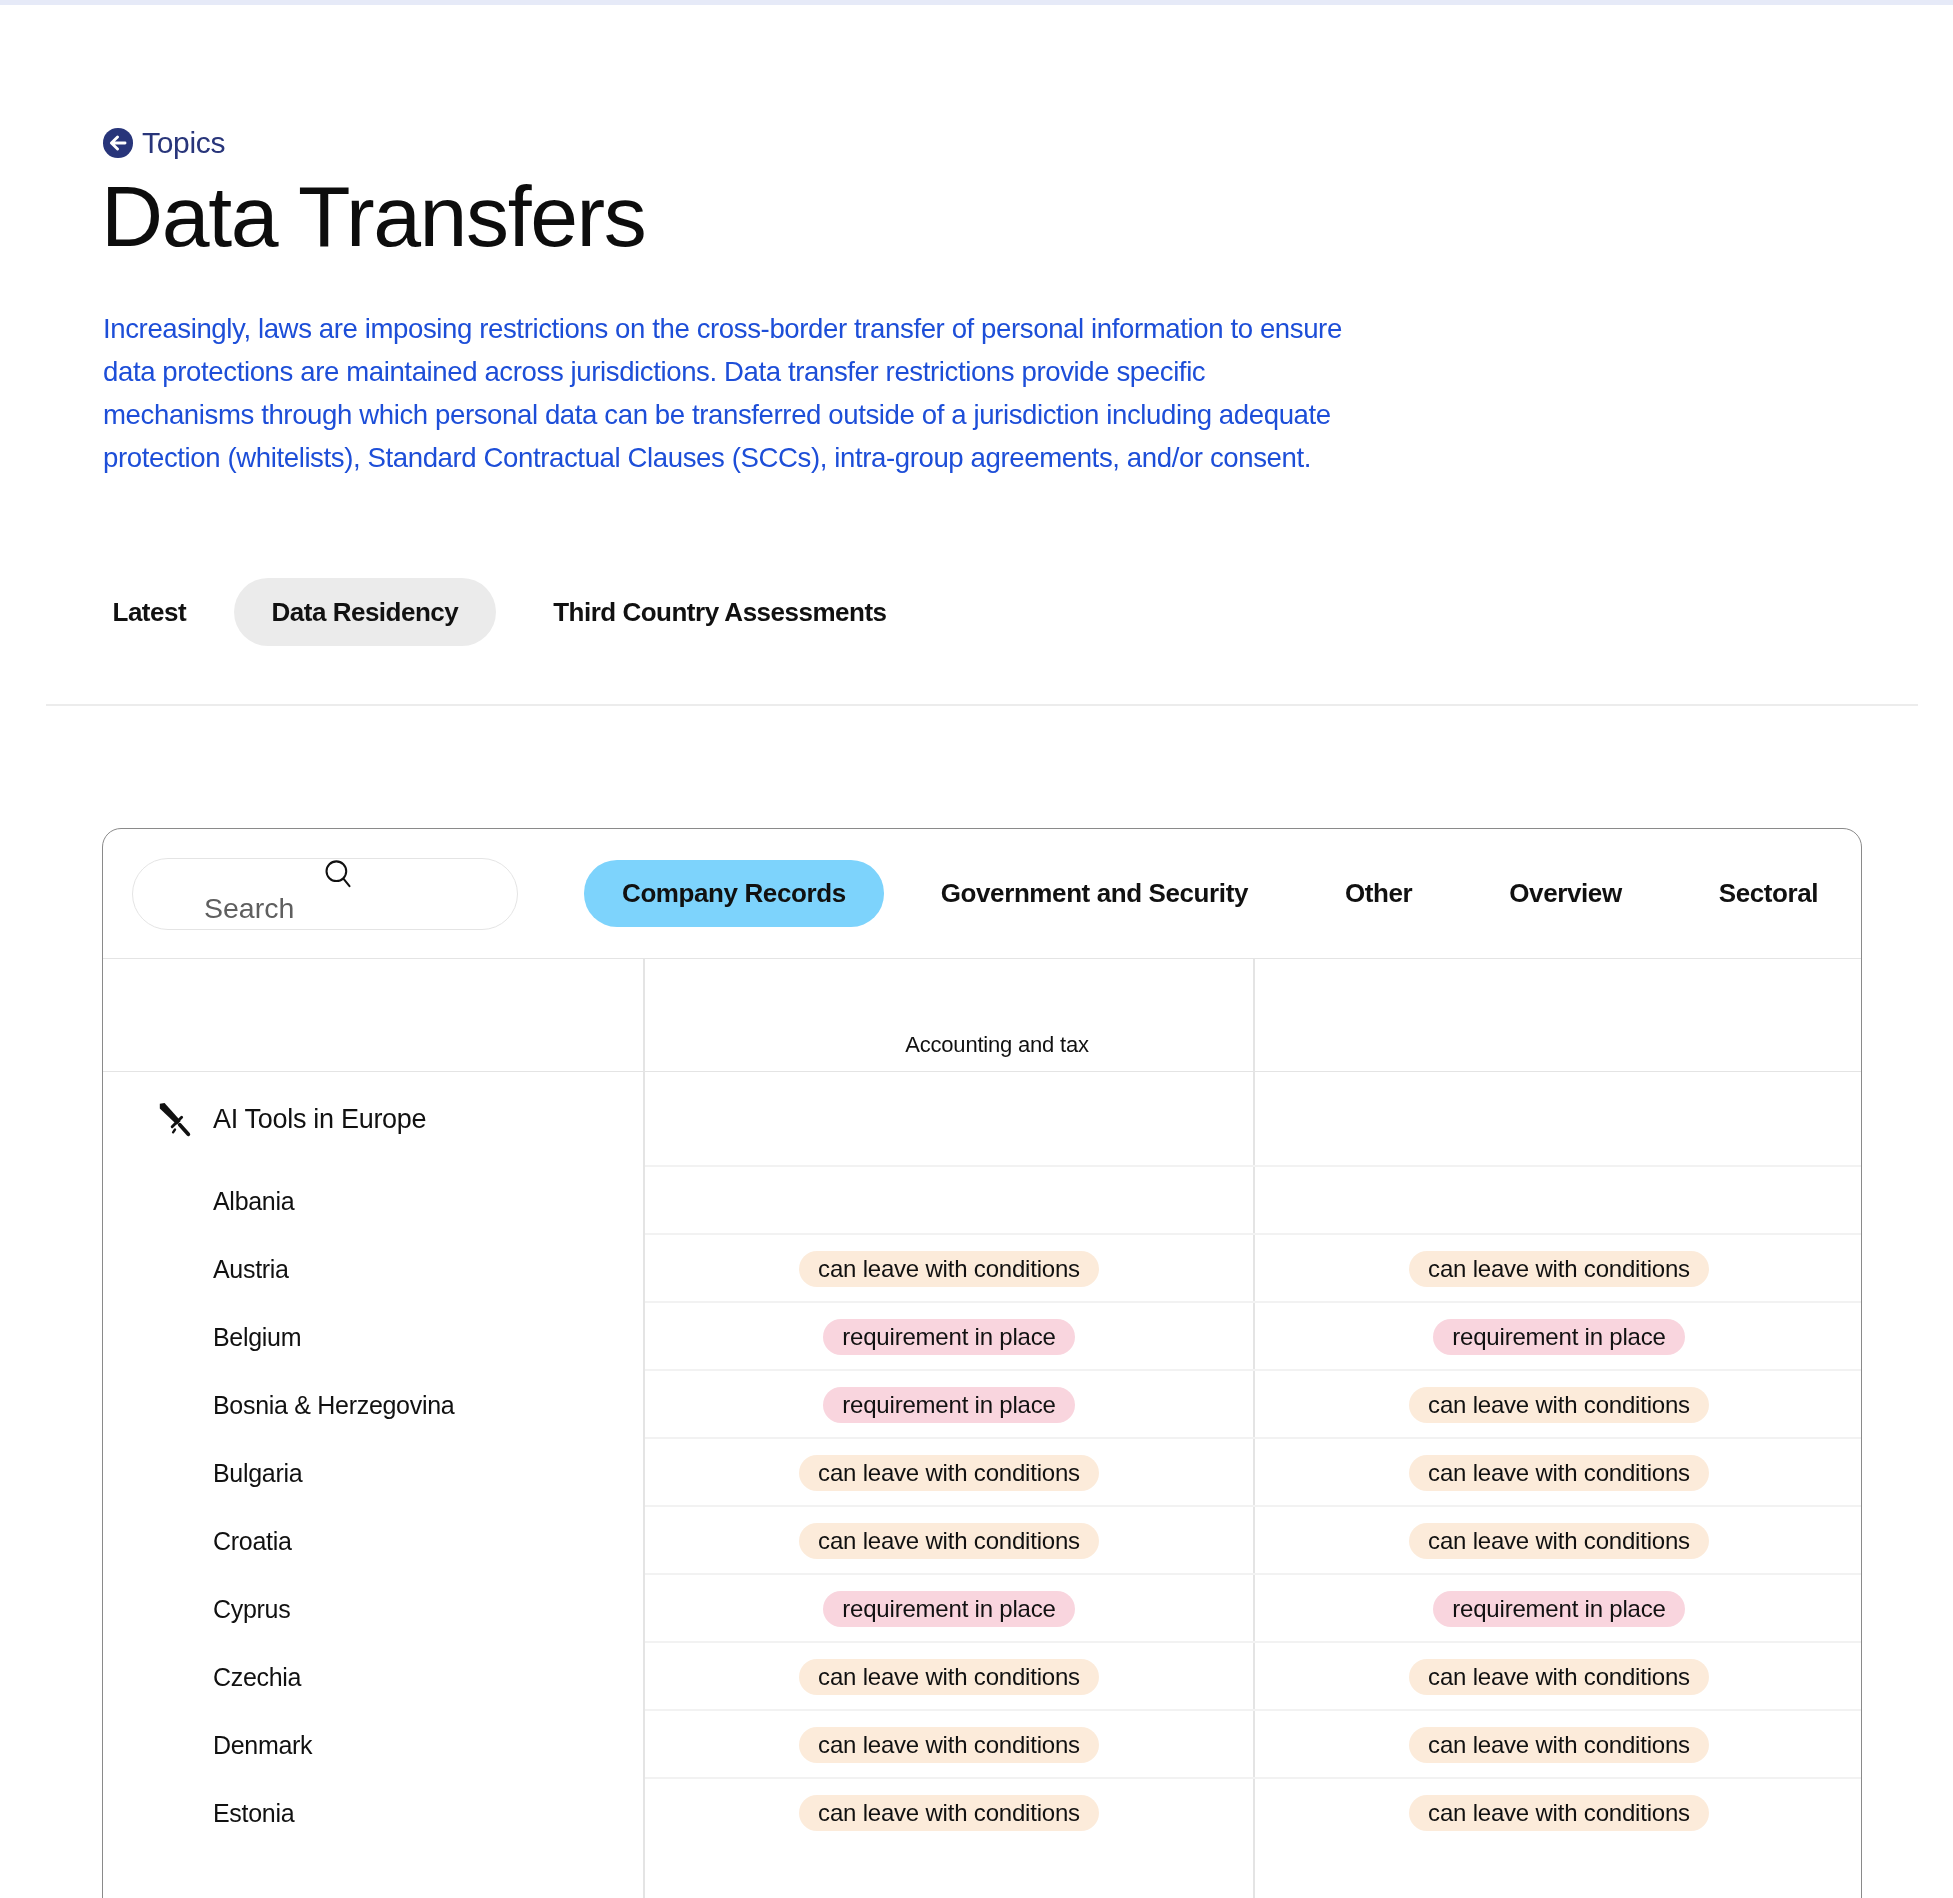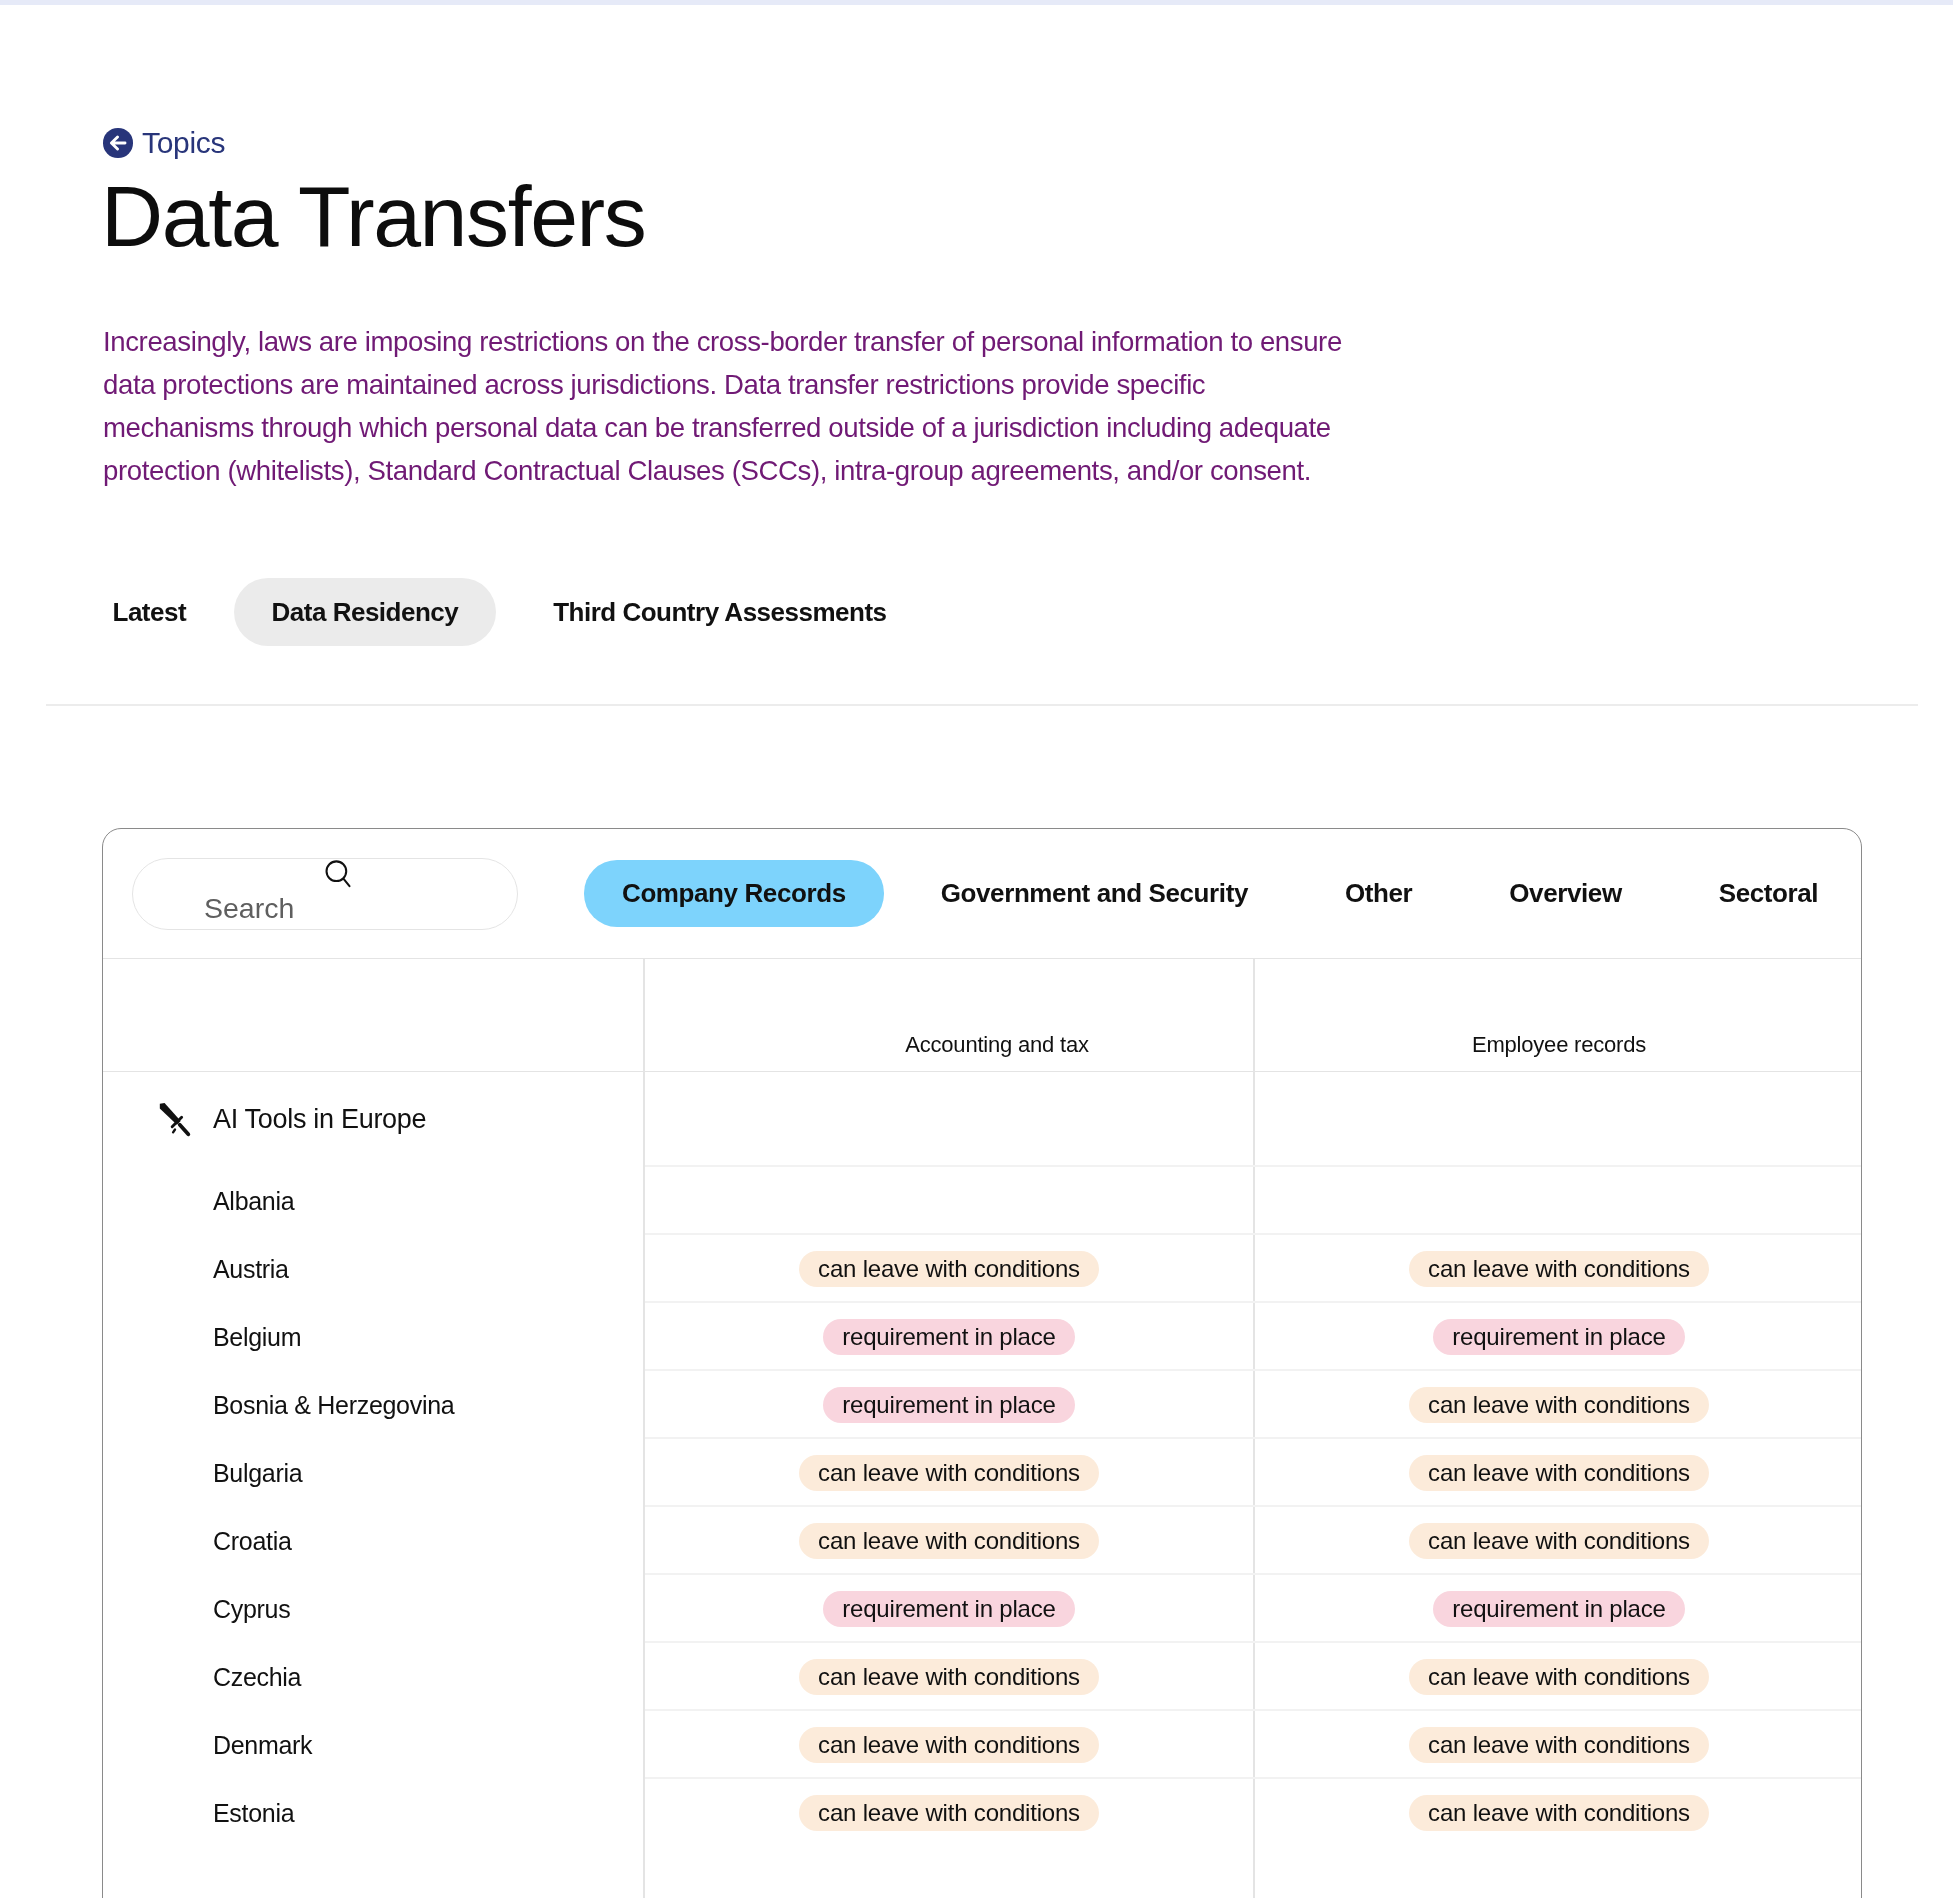--- a/index.html
+++ b/index.html
@@ -7,21 +7,21 @@
   body { font-family: "Liberation Sans", "DejaVu Sans", sans-serif; color: #111111; position: relative; }
 
   .top-strip { position: absolute; left: 0; top: 0; width: 1954px; height: 4.8px; background: #E6EAF8; }
 
   .back-link { position: absolute; left: 103px; top: 126px; display: flex; align-items: center; gap: 9.5px; color: #28357A; text-decoration: none; cursor: pointer; }
   .back-link .circle { width: 29.5px; height: 29.5px; border-radius: 50%; background: #28357A; display: flex; align-items: center; justify-content: center; }
   .back-link .label { font-size: 30px; letter-spacing: -0.3px; }
 
   .page-title { position: absolute; left: 101px; top: 169px; font-size: 86px; font-weight: 400; letter-spacing: -1.4px; color: #0d0d0d; line-height: 95px; }
 
-  .intro { position: absolute; left: 103px; top: 307px; width: 1255px; font-size: 27.6px; line-height: 43px; color: #701a75; letter-spacing: -0.4px; margin-top: 13px; }
+  .intro { position: absolute; left: 103px; top: 307px; width: 1255px; font-size: 27.6px; line-height: 43px; color: #1d4ed8; letter-spacing: -0.4px; }
 
   .tabs { position: absolute; left: 84px; top: 578px; display: flex; align-items: center; height: 68px; }
   .tab { height: 68px; padding: 0 38px; border-radius: 34px; display: flex; align-items: center; font-size: 26px; font-weight: 700; letter-spacing: -0.5px; cursor: pointer; color: #111; }
   .tab.first { padding-left: 28.5px; padding-right: 28.5px; }
   .tab.active { background: #EBEBEB; }
   .tab.gap { margin-left: 19px; }
 
   .divider { position: absolute; left: 46px; top: 704px; width: 1872px; height: 1.9px; background: #ECECEC; }
 
   .card { position: absolute; left: 102px; top: 828px; width: 1760px; height: 1141px; border: 1.9px solid #8A8A8A; border-radius: 19px; overflow: hidden; }
@@ -105,21 +105,20 @@
       <div class="cat-tab s4" style="margin-left:21px;">Sectoral</div>
     </div>
   </div>
 
   <div class="grid">
     <div class="col-line" style="left:540px;"></div>
     <div class="col-line" style="left:1150px;"></div>
 
     <div class="header-row">
       <div class="col-head" style="left:542px; width:704px;">Accounting and tax</div>
-      <div class="col-head" style="left:1152px; width:608px;">Employee records</div>
     </div>
 
     <div class="row group">
       <span class="group-icon">
         <svg width="38" height="38" viewBox="0 0 40 40">
           <path d="M4 3 L9 2 L26 21 L22 25 L4 8 Z" fill="#111"></path>
           <path d="M17 27 L27 17" stroke="#111" stroke-width="3" stroke-linecap="round"></path>
           <path d="M25 25 L34 35" stroke="#111" stroke-width="4" stroke-linecap="round"></path>
           <path d="M20 30 L18 33" stroke="#111" stroke-width="2.5" stroke-linecap="round"></path>
         </svg>

